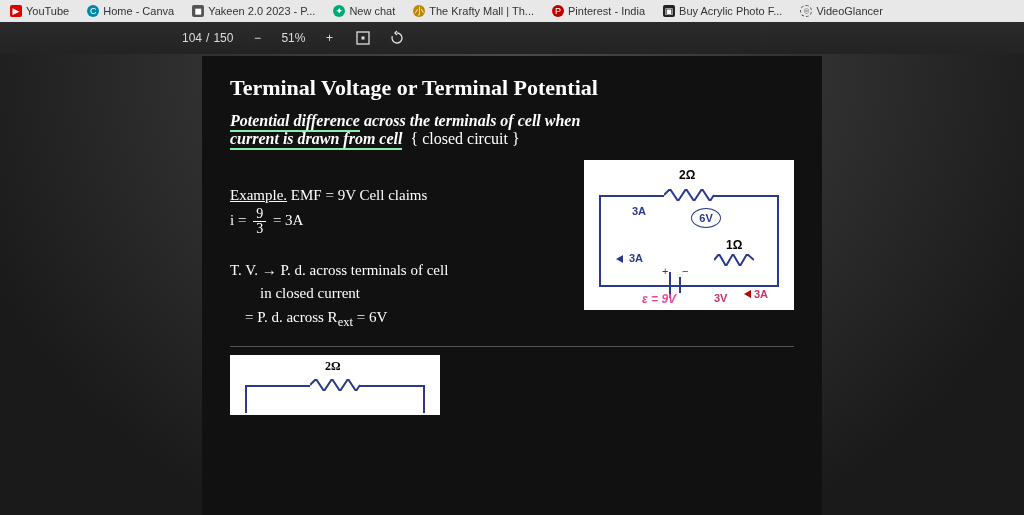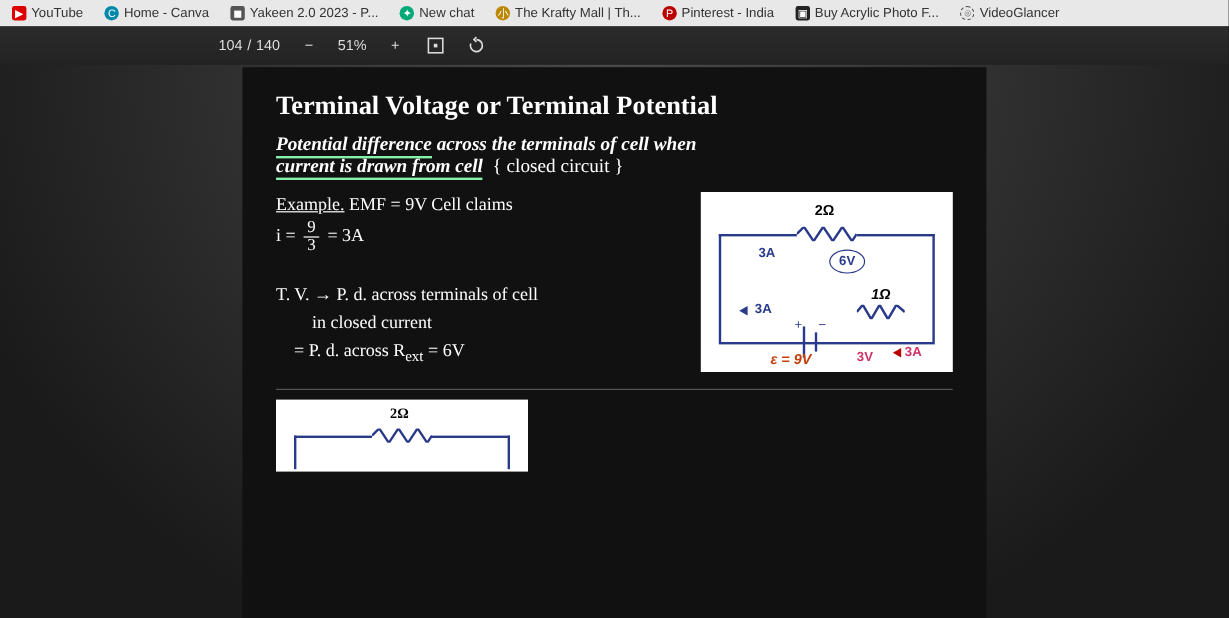--- a/index.html
+++ b/index.html
@@ -92,38 +92,38 @@
     border-bottom: 2px solid #86efac;
     padding-bottom: 1px;
   }
   .hand {
     font-family: 'Comic Sans MS', 'Segoe Script', cursive;
     font-weight: normal;
     font-style: normal;
     color:#fff;
   }
   .example-row { display:flex; gap:18px; margin-top:12px; align-items:flex-start; }
-  .lhs { flex:1; font-size:15px; line-height:1.55; }
+  .lhs { flex:1; font-size:15px; line-height:1.55;margin-top:24px; }
   .lhs .ex-label { text-decoration: underline; }
   .frac {
     display:inline-flex; flex-direction:column; align-items:center;
     vertical-align:middle; line-height:1; margin:0 3px;
   }
   .frac .num { border-bottom:1px solid #fff; padding:0 3px; font-size:14px;}
   .frac .den { padding:0 3px; font-size:14px;}
   .circuit {
     width: 210px; height: 150px;
     background:#fff;
     color:#000;
     position:relative;
     font-family: Arial, sans-serif;
     font-size:12px;
   }
   .wire { position:absolute; background:#2a3a8a; }
-  .emf-label { position:absolute; color:#c2410c; font-weight:bold; font-style:italic; }
+  .emf-label { position:absolute; color:#ec4899; font-weight:bold; font-style:italic; }
   .r-label { position:absolute; color:#000; font-weight:bold; }
   .cur-label{ position:absolute; color:#2a3a8a; font-weight:bold; font-size:11px; }
   .pink { color:#c36; font-weight:bold; font-size:11px; }
   .circled {
     position:absolute; border:1.5px solid #2a3a8a; border-radius:50%;
     width:30px; height:20px; display:flex; align-items:center; justify-content:center;
     color:#2a3a8a; font-weight:bold; font-size:11px;margin-left:22px;
   }
   .resistor-h {
     position:absolute; width:50px; height:12px;
@@ -177,21 +177,21 @@
     <span class="favicon fav-dot">⌾</span>
     <span>VideoGlancer</span>
   </div>
 </div>
 
 <div class="viewerbar">
   <span class="spacer-flex"></span>
   <span class="pagecount">
     <span>104</span>
     <span>/</span>
-    <span>140</span>
+    <span>150</span>
   </span>
   <span class="iconbtn">−</span>
   <span>51%</span>
   <span class="iconbtn">+</span>
   <span class="iconbtn">
     <svg width="16" height="16" viewBox="0 0 16 16">
       <rect x="2" y="2" width="12" height="12" fill="none" stroke="#ddd" stroke-width="1.3"></rect>
       <rect x="6.5" y="6.5" width="3" height="3" fill="#ddd"></rect>
     </svg>
   </span>
@@ -246,21 +246,21 @@
         <span class="cur-label" style="left:48px; top:45px;">3A</span>
         <div class="circled" style="left:85px; top:48px;">
           <span>6V</span>
         </div>
 
         <div class="resistor-h" style="left:130px; top:94px; width:40px; background:#fff;">
           <svg viewBox="0 0 40 12">
             <polyline points="0,6 5,0 12,12 19,0 26,12 33,0 40,6" fill="none" stroke="#2a3a8a" stroke-width="2"></polyline>
           </svg>
         </div>
-        <span class="r-label" style="left:142px; top:78px;font-style:italic;">1Ω</span>
+        <span class="r-label" style="left:142px; top:78px;">1Ω</span>
         <span class="cur-label" style="left:45px; top:92px;">3A</span>
 
         <div style="position:absolute; left:85px; top:112px; width:2px; height:26px; background:#2a3a8a;"></div>
         <div style="position:absolute; left:95px; top:117px; width:2px; height:16px; background:#2a3a8a;"></div>
         <span style="position:absolute; left:78px; top:105px; color:#2a3a8a; font-size:11px;">+</span>
         <span style="position:absolute; left:98px; top:105px; color:#2a3a8a; font-size:11px;">−</span>
         <span class="emf-label" style="left:58px; top:132px;">ε = 9V</span>
         <span class="pink" style="position:absolute; left:130px; top:132px;">3V</span>
         <span class="pink" style="position:absolute; left:170px; top:128px;">3A</span>
         <div class="arrow-left" style="left:160px; top:130px;"></div>

